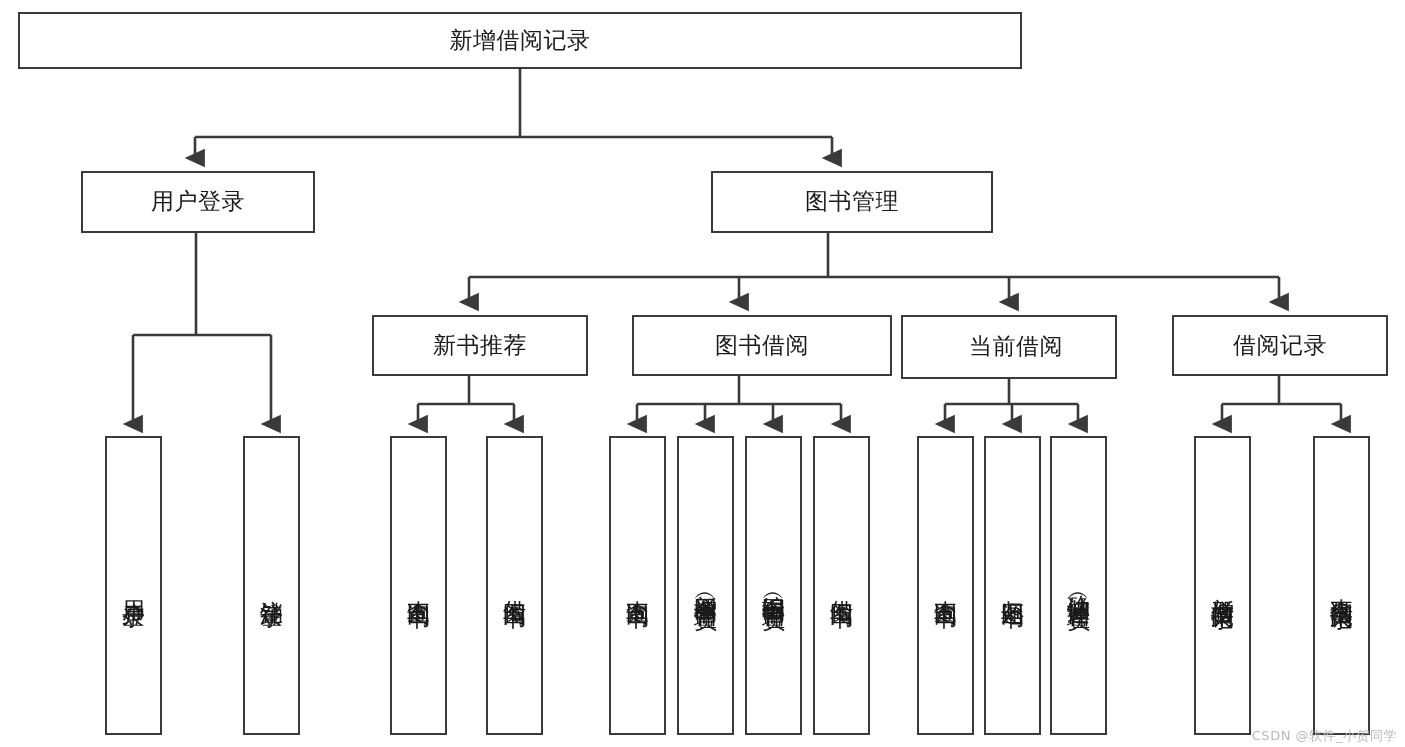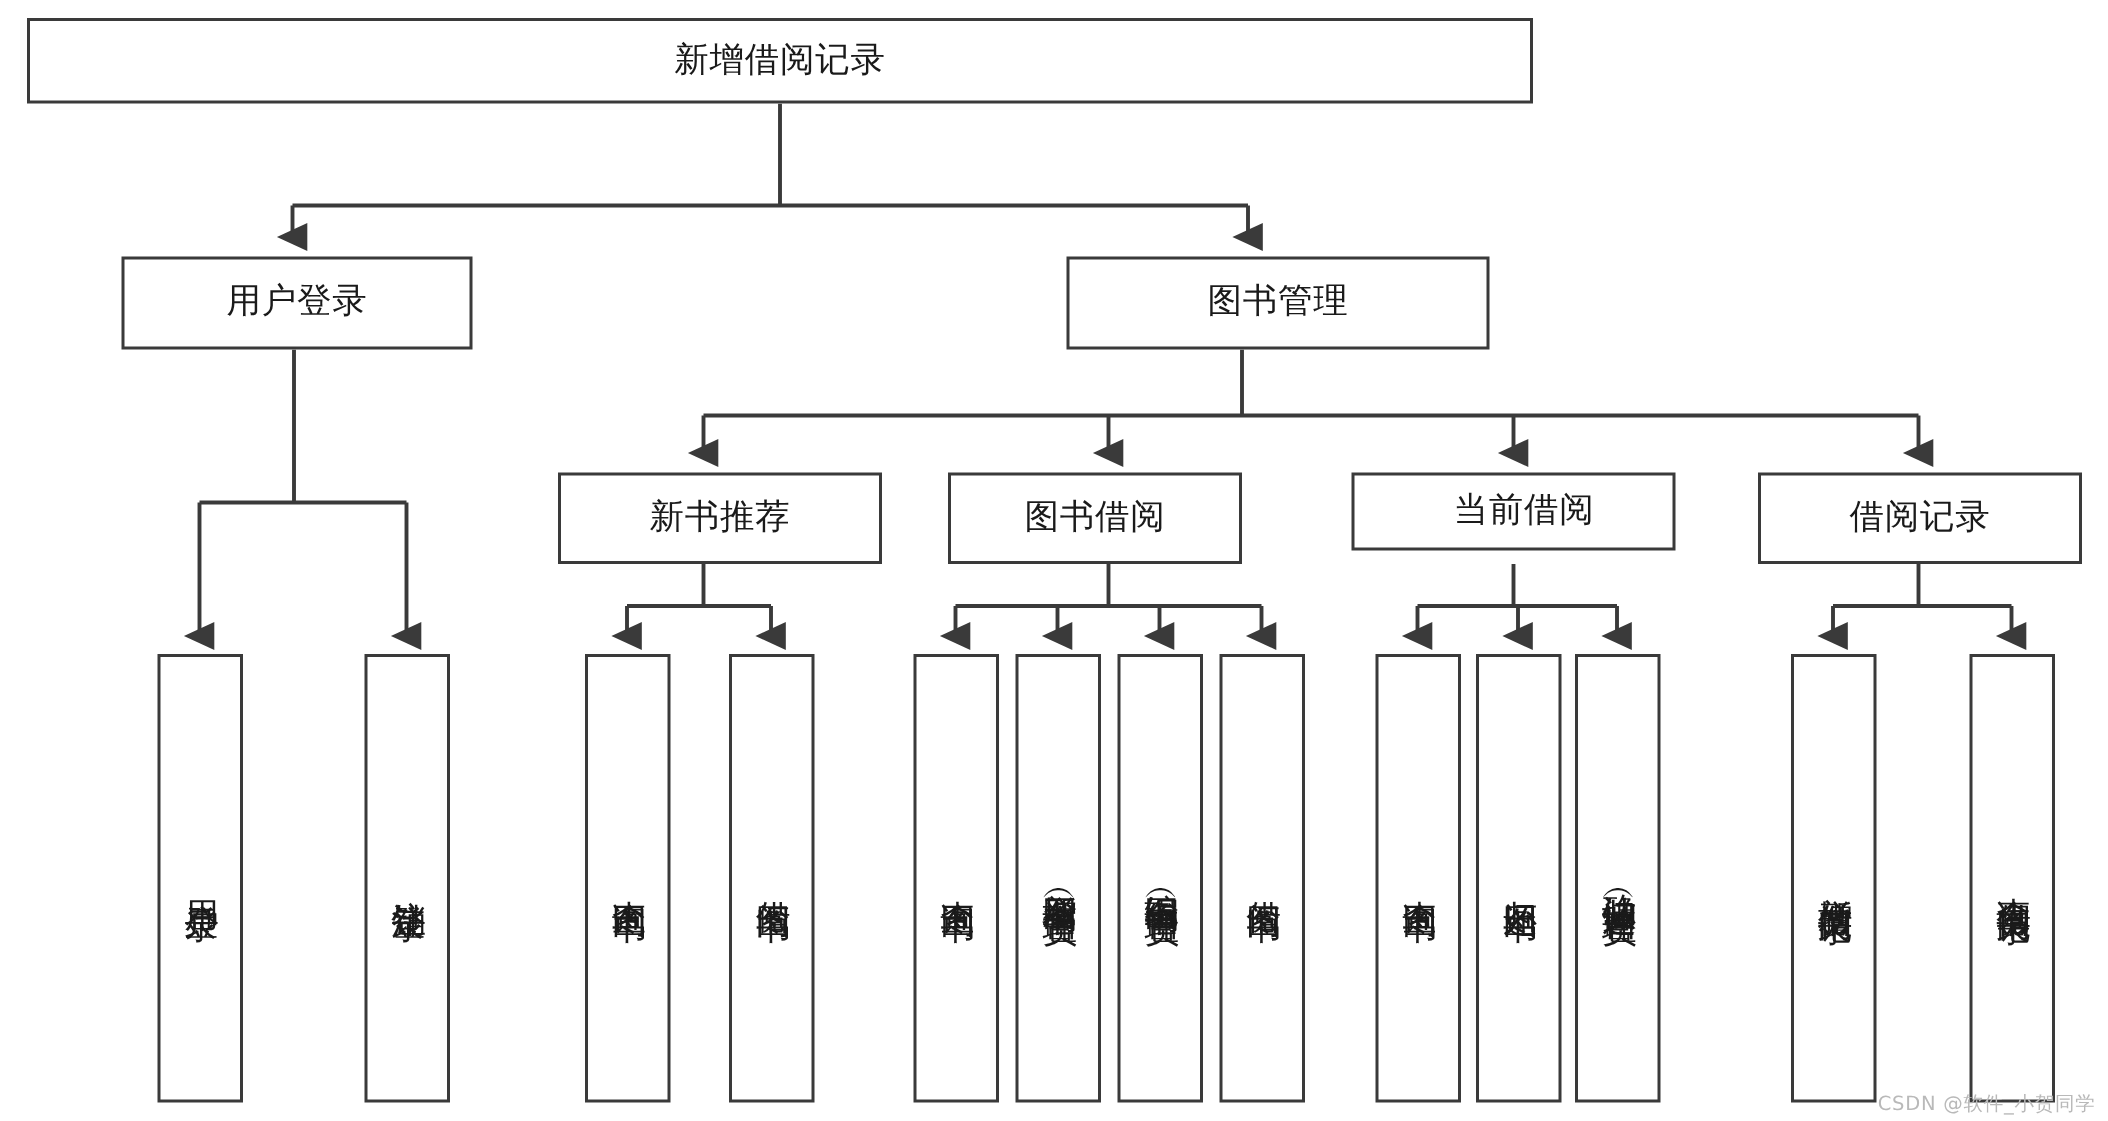--- a/index.html
+++ b/index.html
@@ -131,24 +131,24 @@
   <div class="node h" style="left:81px; top:171px; width:234px; height:62px;">
     <span class="lbl">用户登录</span>
   </div>
   <div class="node h" style="left:711px; top:171px; width:282px; height:62px;">
     <span class="lbl">图书管理</span>
   </div>
 
   <div class="node h" style="left:372px; top:315px; width:216px; height:61px;">
     <span class="lbl">新书推荐</span>
   </div>
-  <div class="node h" style="left:632px; top:315px; width:196px; height:61px;">
+  <div class="node h" style="left:632px; top:315px; width:260px; height:61px;">
     <span class="lbl">图书借阅</span>
   </div>
-  <div class="node h" style="left:901px; top:315px; width:216px; height:52px;padding-left:14px;">
+  <div class="node h" style="left:901px; top:315px; width:216px; height:64px;padding-left:14px;">
     <span class="lbl">当前借阅</span>
   </div>
   <div class="node h" style="left:1172px; top:315px; width:216px; height:61px;">
     <span class="lbl">借阅记录</span>
   </div>
 
   <div class="node v" style="left:105px; top:436px; width:57px; height:299px;">
     <span class="lbl">用户登录</span>
   </div>
   <div class="node v" style="left:243px; top:436px; width:57px; height:299px;">

